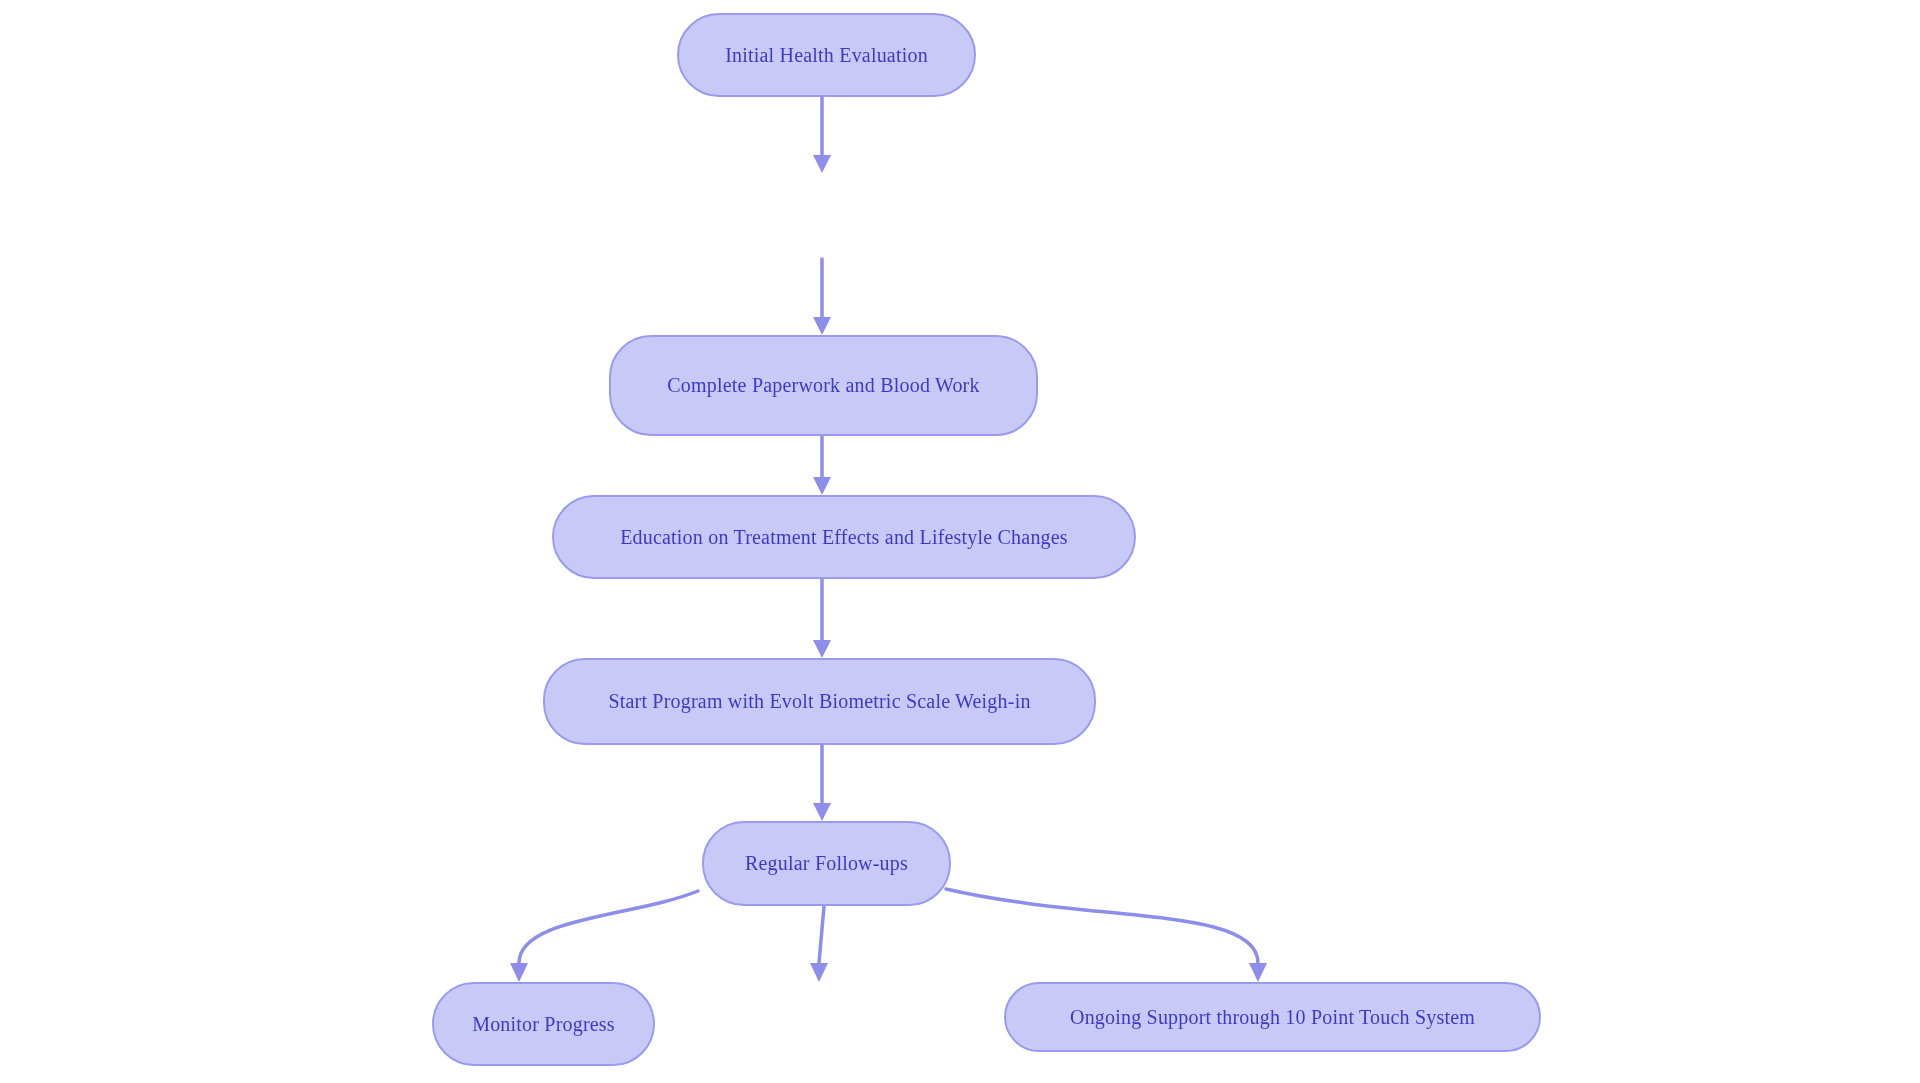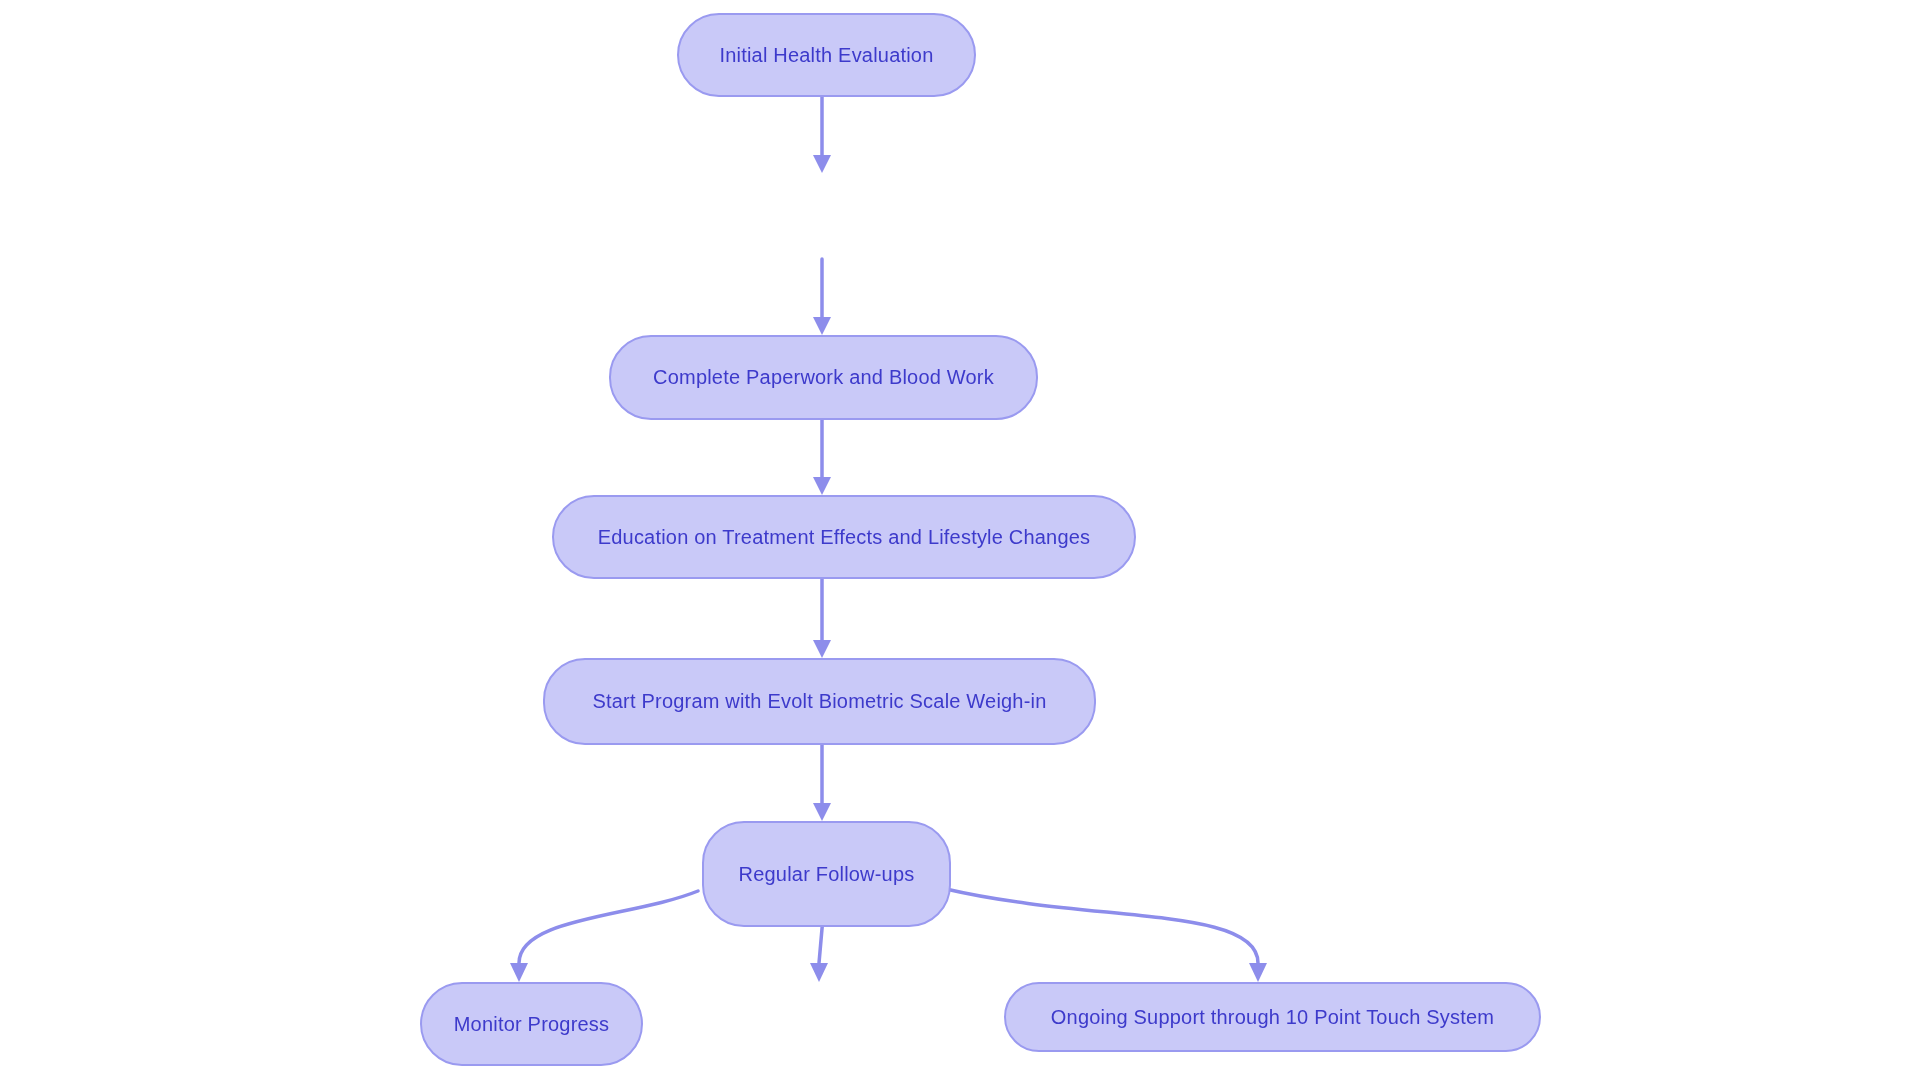--- a/index.html
+++ b/index.html
@@ -14,20 +14,21 @@
   body {
     background: var(--background);
     font-family: "Liberation Sans", "DejaVu Sans", sans-serif;
   }
   .canvas {
     position: relative;
     width: 1920px;
     height: 1083px;
     background: var(--background);
     overflow: hidden;
+    font-family: Liberation Serif, serif;
   }
   .edges {
     position: absolute;
     left: 0; top: 0;
     width: 1920px;
     height: 1083px;
     pointer-events: none;
   }
   .edge {
     fill: none;
@@ -98,37 +99,37 @@
       <path class="edge" d="M946,889 C1092,923 1258,906 1258,963"></path>
       <polygon class="arrowhead" points="1249,963 1267,963 1258,982"></polygon>
     </g>
   </svg>
 
   <div class="node" style="left:677px; top:13px; width:299px; height:84px">
     <span class="node-label">Initial Health Evaluation</span>
   </div>
 
 
-  <div class="node" style="left:609px; top:335px; width:429px; height:85px">
+  <div class="node" style="left:609px; top:335px; width:429px; height:101px">
     <span class="node-label">Complete Paperwork and Blood Work</span>
   </div>
 
   <div class="node" style="left:552px; top:495px; width:584px; height:84px">
     <span class="node-label">Education on Treatment Effects and Lifestyle Changes</span>
   </div>
 
   <div class="node" style="left:543px; top:658px; width:553px; height:87px">
     <span class="node-label">Start Program with Evolt Biometric Scale Weigh-in</span>
   </div>
 
-  <div class="node" style="left:702px; top:821px; width:249px; height:106px">
+  <div class="node" style="left:702px; top:821px; width:249px; height:85px">
     <span class="node-label">Regular Follow-ups</span>
   </div>
 
-  <div class="node" style="left:420px; top:982px; width:223px; height:84px">
+  <div class="node" style="left:432px; top:982px; width:223px; height:84px">
     <span class="node-label">Monitor Progress</span>
   </div>
 
 
   <div class="node" style="left:1004px; top:982px; width:537px; height:70px">
     <span class="node-label">Ongoing Support through 10 Point Touch System</span>
   </div>
 
 </div>
 

